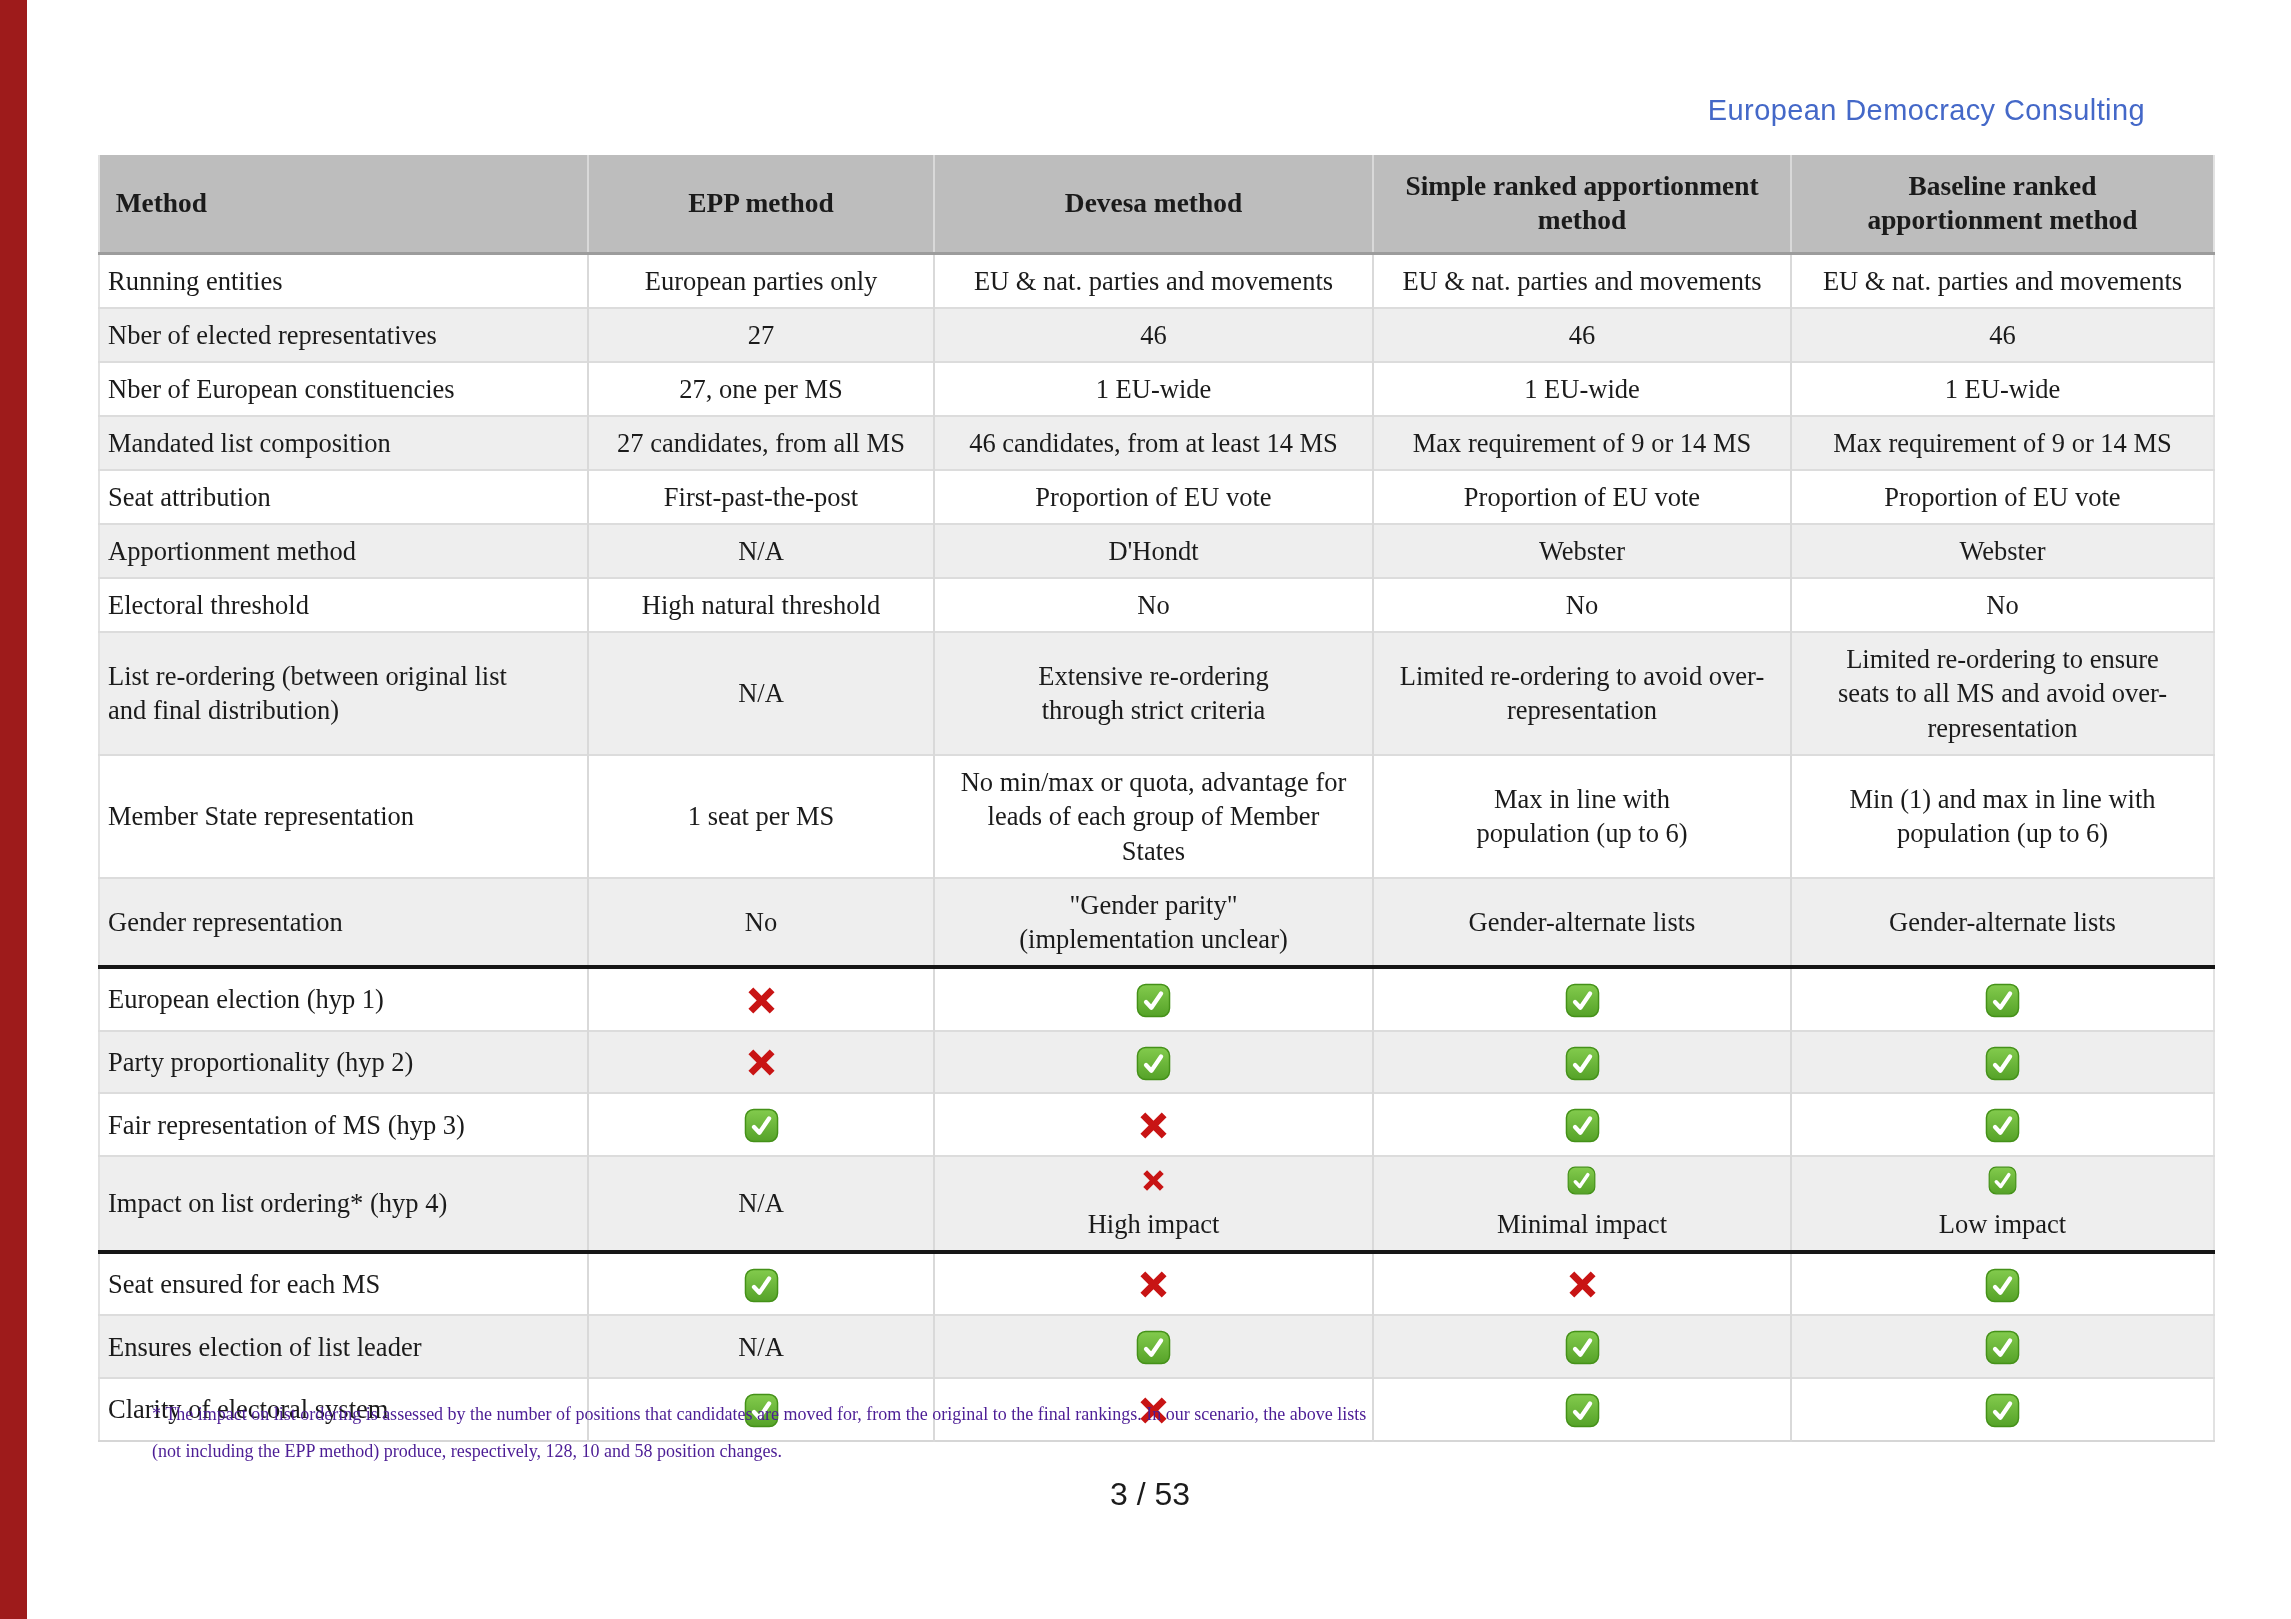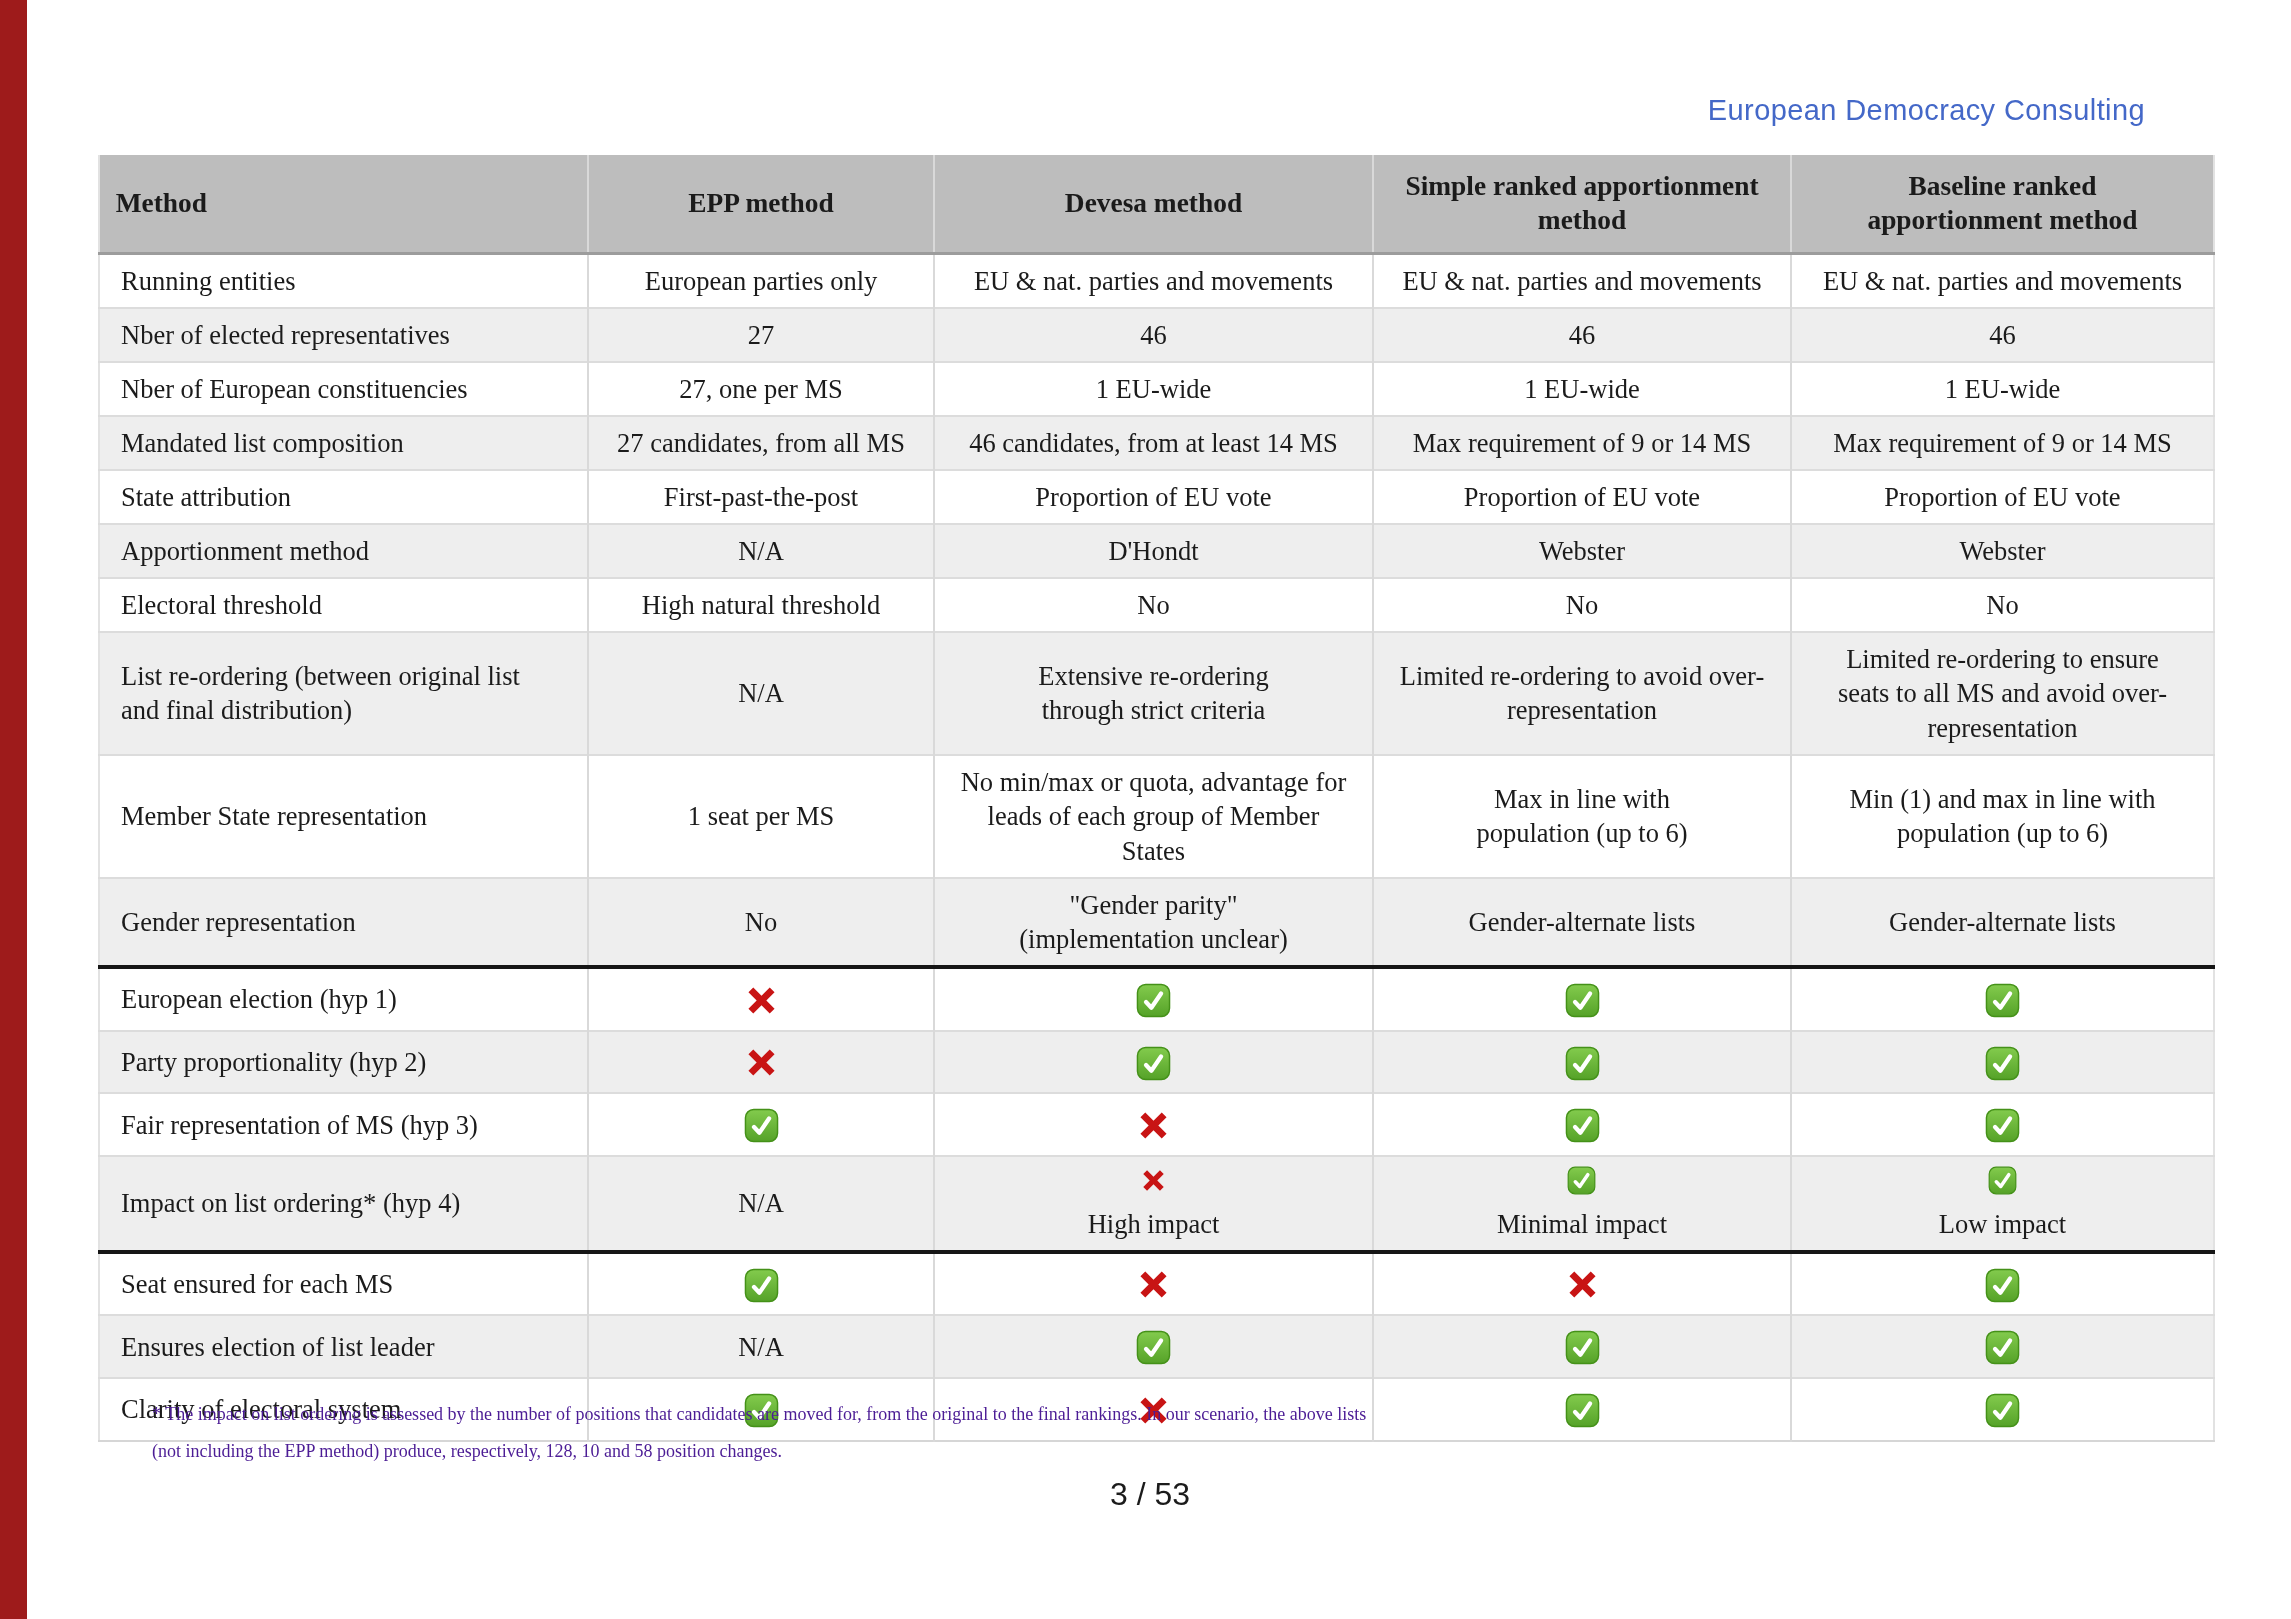--- a/index.html
+++ b/index.html
@@ -23,21 +23,21 @@
     font-weight:bold;font-size:27.4px;height:85px;text-align:center;vertical-align:middle;
     white-space:pre-line;padding:5.9px 9.8px;line-height:1.25;
   }
   thead tr{border-bottom:3.9px solid #9c9c9c;}
   thead th:first-child{text-align:left;padding-left:15.7px;}
   td{
     font-size:26.5px;text-align:center;vertical-align:middle;
     padding:8.8px 11.8px;height:33px;line-height:1.3;white-space:pre-line;
     border-top:2px solid #dcdcdc;
   }
-  td:first-child{text-align:left;padding-left:21px;}
+  td:first-child{text-align:left;padding-left:8px;}
   td + td, thead th + th{border-left:2px solid #d9d9d9;}
   tbody.sec1 tr:first-child td{border-top:none;}
   tbody.sec2 tr:first-child td, tbody.sec3 tr:first-child td{border-top:4.9px solid #161616;}
   tbody.sec2 td, tbody.sec3 td{height:43px;}
   tr.stripe td{background:var(--stripe-gray,#eeeeee);}
   .cellflex{display:inline-flex;align-items:center;justify-content:center;gap:11.8px;vertical-align:middle;flex-direction:column;}
   .cellflex svg{display:block;}
   .footnote{
     position:absolute;left:152px;top:1396px;width:2088px;
     font-size:18px;line-height:37px;white-space:pre-line;color:#4c1d95;font-family:Liberation Serif, serif;
@@ -94,21 +94,21 @@
           <td>1 EU-wide</td>
         </tr>
         <tr class="stripe">
           <td>Mandated list composition</td>
           <td>27 candidates, from all MS</td>
           <td>46 candidates, from at least 14 MS</td>
           <td>Max requirement of 9 or 14 MS</td>
           <td>Max requirement of 9 or 14 MS</td>
         </tr>
         <tr>
-          <td>State attribution</td>
+          <td>Seat attribution</td>
           <td>First-past-the-post</td>
           <td>Proportion of EU vote</td>
           <td>Proportion of EU vote</td>
           <td>Proportion of EU vote</td>
         </tr>
         <tr class="stripe">
           <td>Apportionment method</td>
           <td>N/A</td>
           <td>D'Hondt</td>
           <td>Webster</td>

